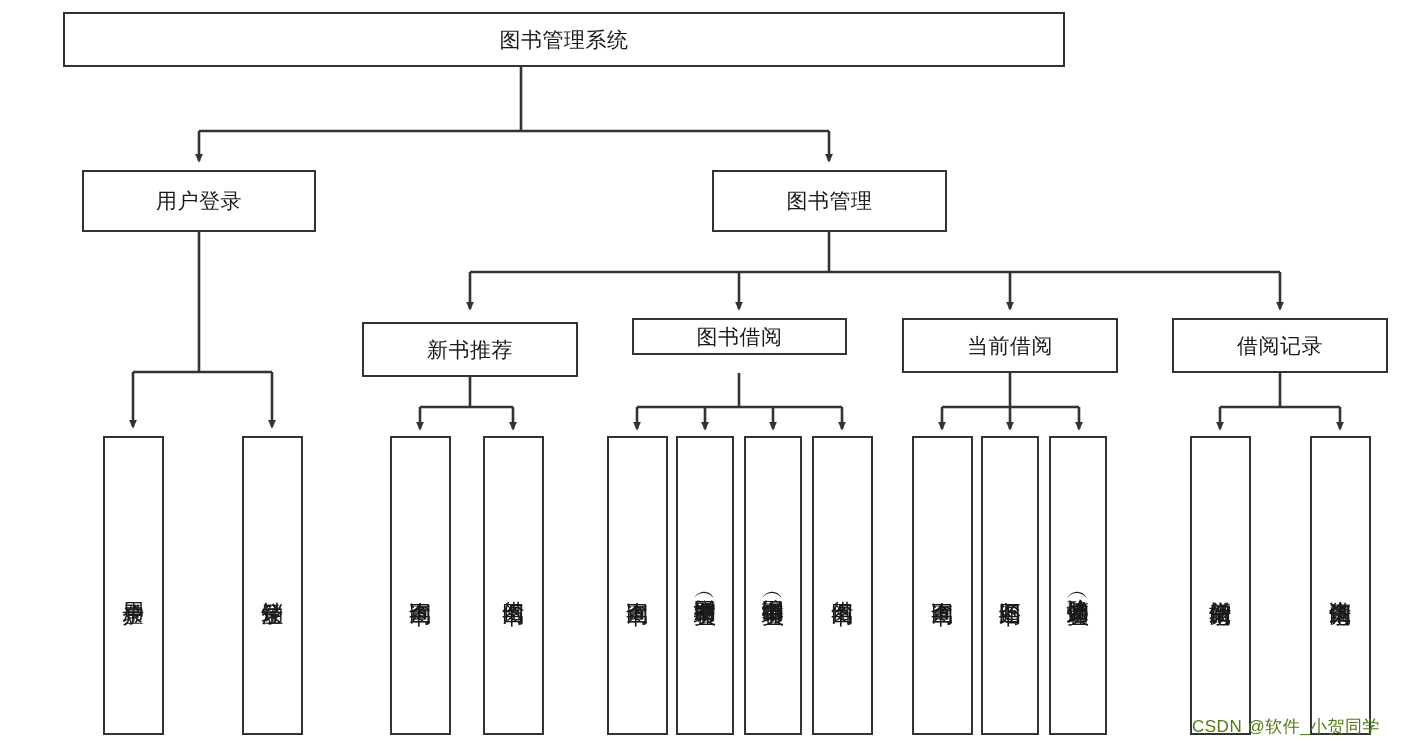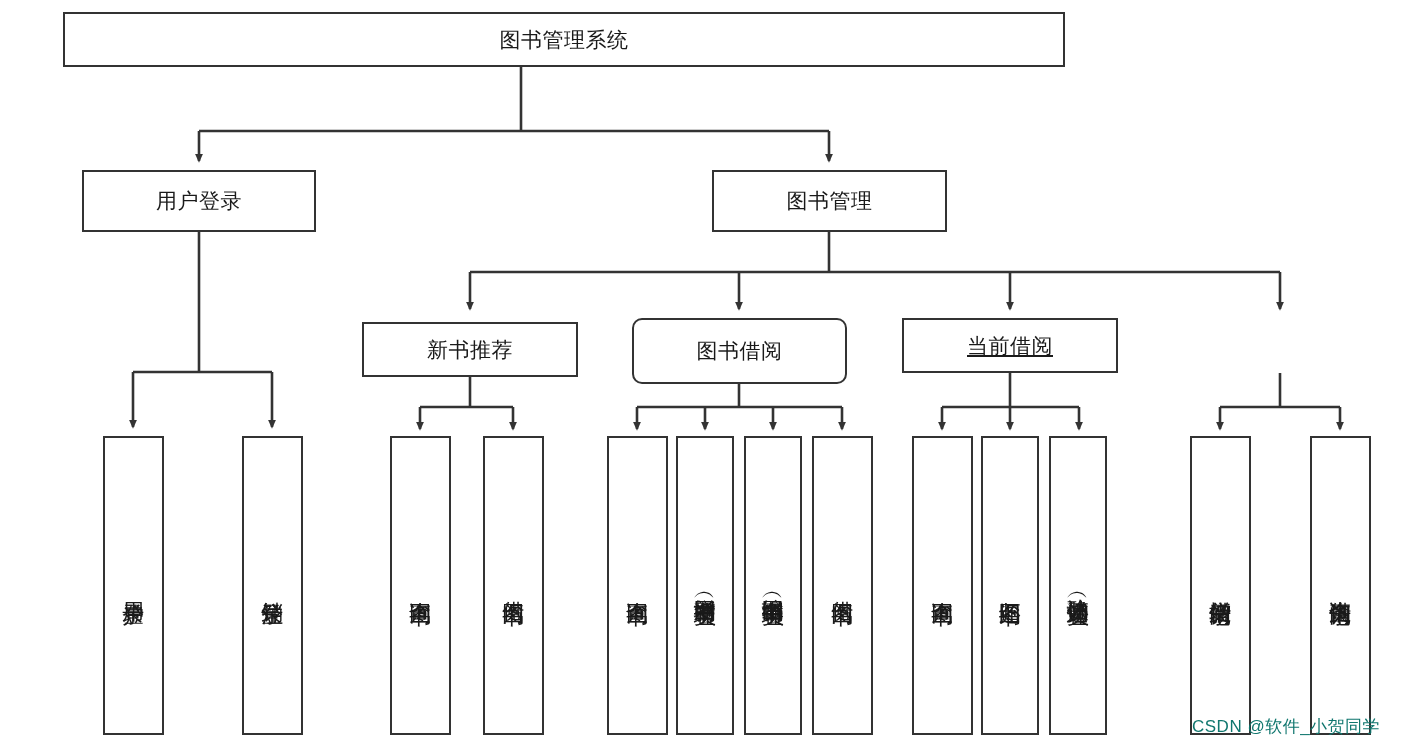--- a/index.html
+++ b/index.html
@@ -56,21 +56,21 @@
   }
   .node-v .vtext {
     writing-mode: vertical-rl;
     text-orientation: upright;
     display: block;
     white-space: nowrap;
   }
   .watermark {
     position: absolute;
     font-size: 17px;
-    color: #0f766e;
+    color: #4d7c0f;
     letter-spacing: 0.5px;
     white-space: nowrap;
     user-select: none;
   }
 </style>
 </head>
 <body>
 
 <div id="diagram-root">
 
@@ -131,25 +131,28 @@
   <div class="node node-h" style="left:82px; top:170px; width:234px; height:62px;">
     <span>用户登录</span>
   </div>
   <div class="node node-h" style="left:712px; top:170px; width:235px; height:62px;text-align:right;">
     <span>图书管理</span>
   </div>
 
   <div class="node node-h" style="left:362px; top:322px; width:216px; height:55px;">
     <span>新书推荐</span>
   </div>
-  <div class="node node-h" style="left:632px; top:318px; width:215px; height:66px;border-radius:10px;">
+  <div class="node node-h" style="left:632px; top:318px; width:215px; height:37px;">
     <span>图书借阅</span>
   </div>
-  <div class="node node-h" style="left:902px; top:318px; width:216px; height:55px;text-decoration:underline;">
+  <div class="node node-h" style="left:902px; top:318px; width:216px; height:55px;">
     <span>当前借阅</span>
+  </div>
+  <div class="node node-h" style="left:1172px; top:318px; width:216px; height:55px;">
+    <span>借阅记录</span>
   </div>
 
   <div class="node node-v" style="left:103px; top:436px; width:61px; height:299px;">
     <span class="vtext">用户登录</span>
   </div>
   <div class="node node-v" style="left:242px; top:436px; width:61px; height:299px;">
     <span class="vtext">注销登录</span>
   </div>
 
   <div class="node node-v" style="left:390px; top:436px; width:61px; height:299px;">

